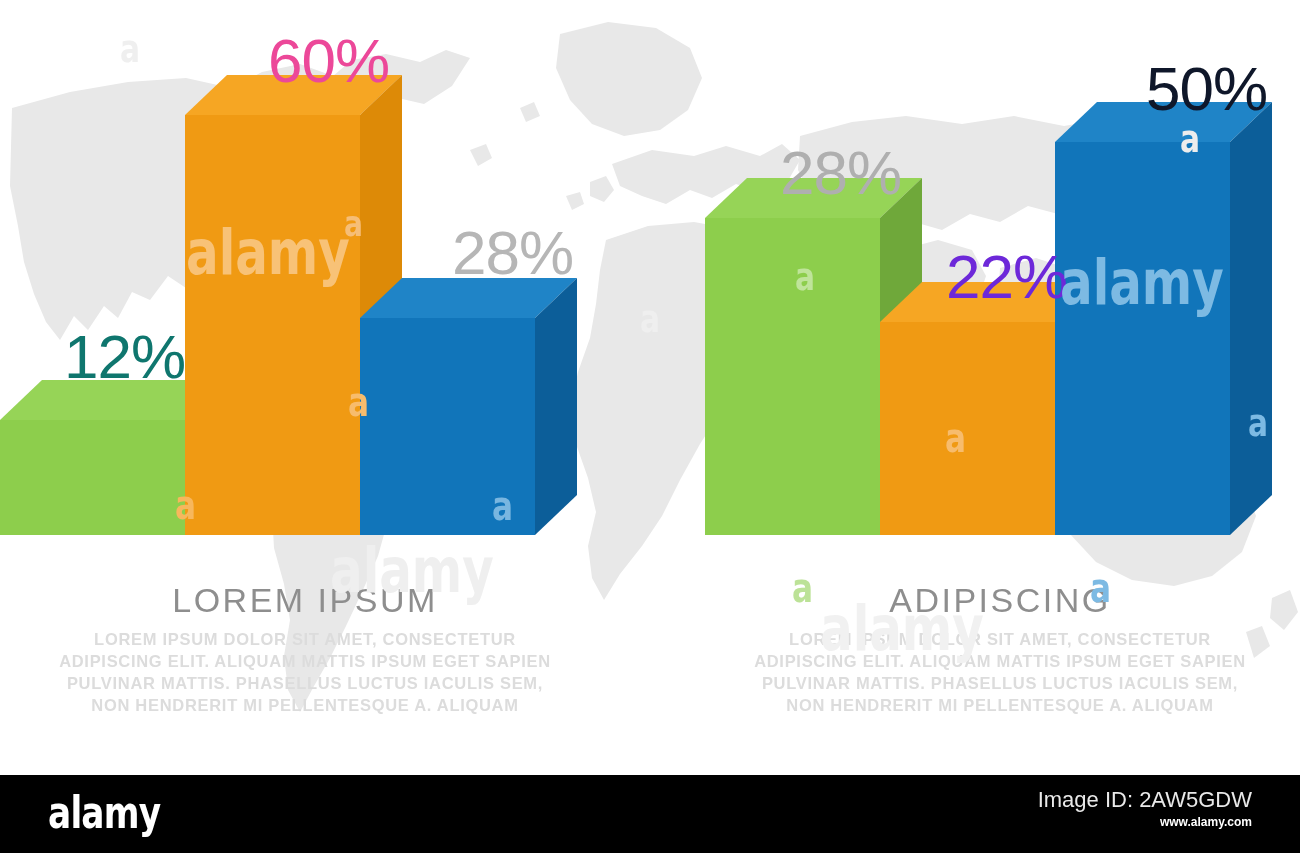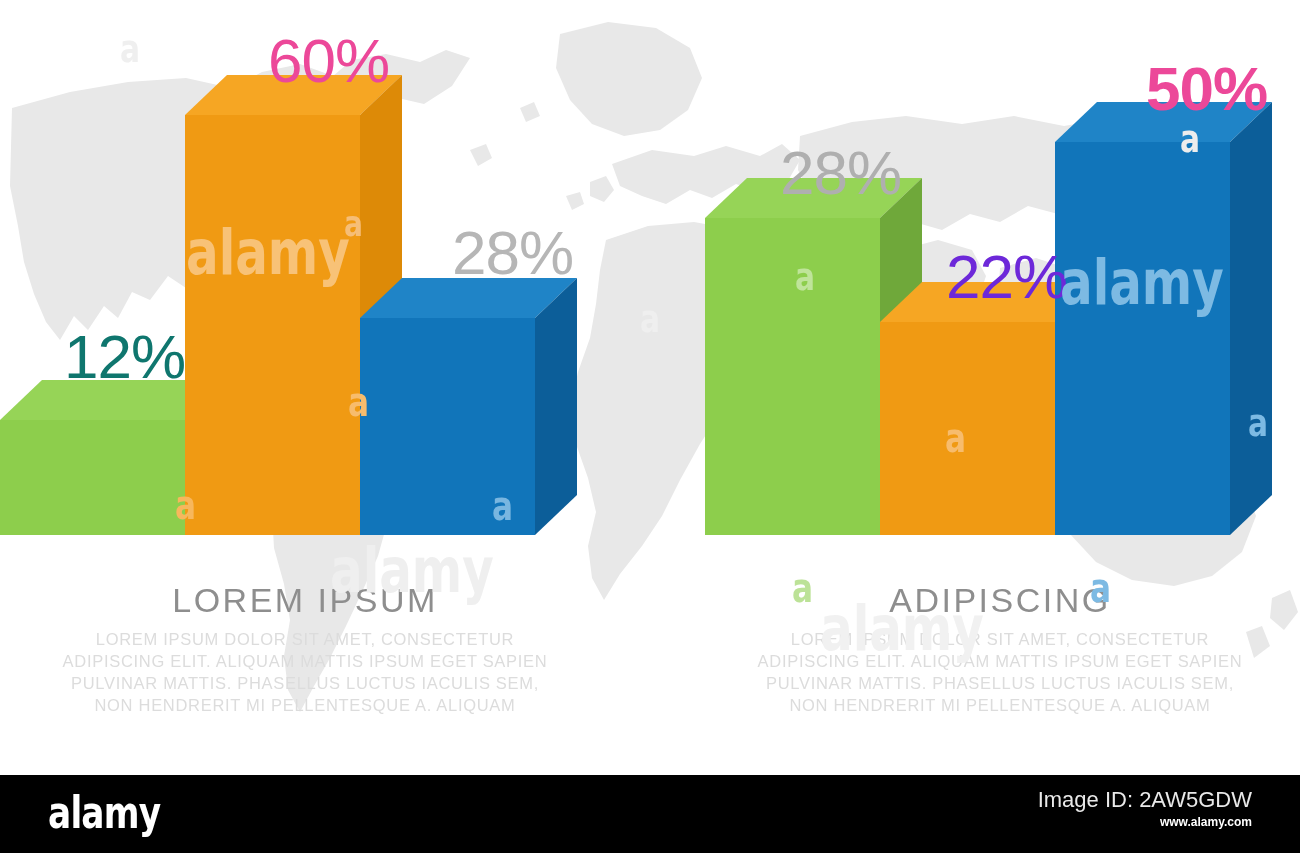--- a/index.html
+++ b/index.html
@@ -46,21 +46,21 @@
   .caption .cap-title{
     font-size:34px;
     font-weight:400;
     letter-spacing:2.5px;
     line-height:1.05;
     margin:8px 0 10px 0;
     white-space:nowrap;
   }
   .caption .cap-body{
     font-size:16.5px;
-    font-weight:400;
+    font-weight:700;
     letter-spacing:0.7px;
     line-height:1.33;
     margin:4px;
   }
 
   
   .wm{
     position:absolute;
     font-family:"DejaVu Sans","Liberation Sans",sans-serif;
     font-weight:700;
@@ -223,21 +223,21 @@
       <div class="bar" style="left:1055px;top:100px;width:217px;height:438px;">
         <svg width="217" height="438" viewBox="0 0 217 438">
           <polygon points="0,42 175,42 175,435 0,435" fill="#1175BA"></polygon>
           <polygon points="0,42 42,2 217,2 175,42" fill="#1F84C7"></polygon>
           <polygon points="175,42 217,2 217,395 175,435" fill="#0C5E99"></polygon>
         </svg>
       </div>
 
       <div class="pct" style="left:780px;top:142px;color:#AFAFAF;">28%</div>
       <div class="pct" style="left:946px;top:246px;color:#6d28d9;">22%</div>
-      <div class="pct" style="left:1146px;top:58px;color:#ec4899;font-weight:bold;">50%</div>
+      <div class="pct" style="left:1146px;top:58px;color:#0f172a;">50%</div>
 
       <div class="caption" style="left:735px;top:575px;width:530px;">
         <div class="cap-title" style="color:#8E8E8E;">ADIPISCING</div>
         <div class="cap-body" style="color:#DCDCDC;">
           <div>LOREM IPSUM DOLOR SIT AMET, CONSECTETUR</div>
           <div>ADIPISCING ELIT. ALIQUAM MATTIS IPSUM EGET SAPIEN</div>
           <div>PULVINAR MATTIS. PHASELLUS LUCTUS IACULIS SEM,</div>
           <div>NON HENDRERIT MI PELLENTESQUE A. ALIQUAM</div>
         </div>
       </div>

